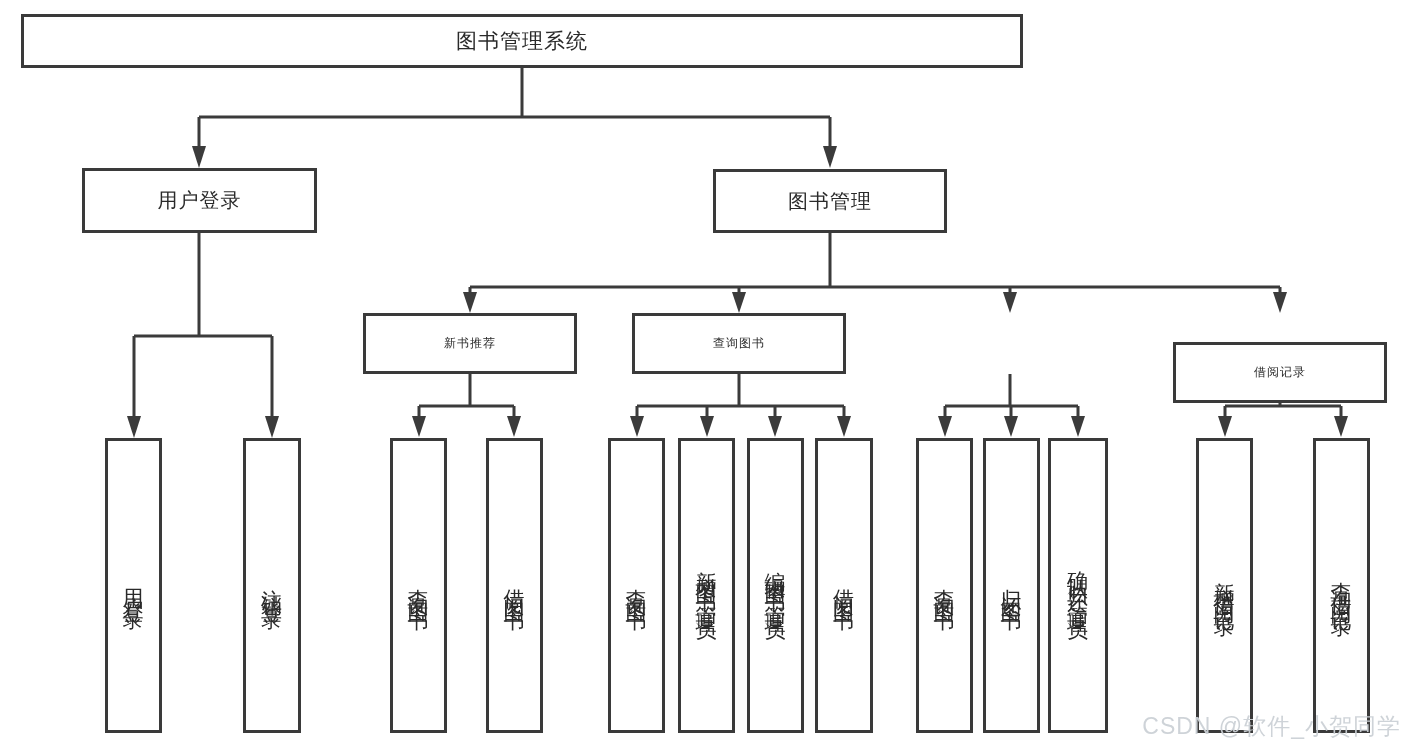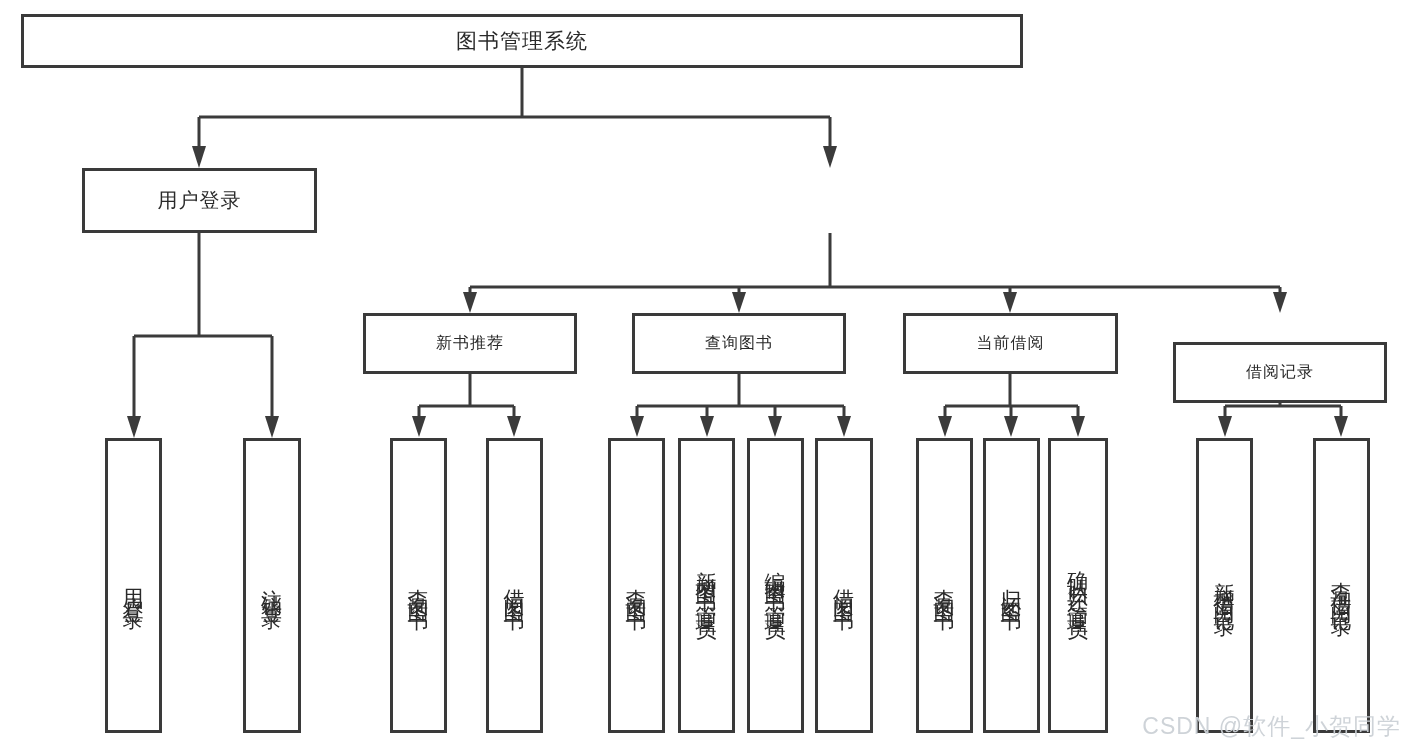--- a/index.html
+++ b/index.html
@@ -32,21 +32,21 @@
     z-index: 2;
   }
 
   .node .label {
     letter-spacing: 1px;
     white-space: nowrap;
   }
 
   .root-node  { font-size: 21px; }
   .lvl2-node  { font-size: 20px; }
-  .lvl3-node  { font-size: 16px; align-items: center; }
+  .lvl3-node  { font-size: 12px; align-items: center; }
 
   .leaf-node  { font-size: 21px; }
   .leaf-node .label {
     writing-mode: vertical-rl;
     letter-spacing: 7px;
     line-height: 1.0;
     white-space: nowrap;
   }
 
   .watermark {
@@ -107,29 +107,29 @@
     </g>
   </svg>
 
   <div class="node root-node" style="left:21px; top:14px; width:1002px; height:54px;">
     <span class="label">图书管理系统</span>
   </div>
 
   <div class="node lvl2-node" style="left:82px; top:168px; width:235px; height:65px;">
     <span class="label">用户登录</span>
   </div>
+  <div class="node lvl2-node" style="left:713px; top:169px; width:234px; height:64px;">
+    <span class="label">图书管理</span>
+  </div>
 
   <div class="node lvl3-node" style="left:363px; top:313px; width:214px; height:61px;">
     <span class="label">新书推荐</span>
   </div>
   <div class="node lvl3-node" style="left:632px; top:313px; width:214px; height:61px;">
     <span class="label">查询图书</span>
-  </div>
-  <div class="node lvl3-node" style="left:903px; top:313px; width:215px; height:61px;">
-    <span class="label">当前借阅</span>
   </div>
   <div class="node lvl3-node" style="left:1173px; top:313px; width:214px; height:61px;margin-top:29px;">
     <span class="label">借阅记录</span>
   </div>
 
   <div class="node leaf-node" style="left:105px; top:438px; width:57px; height:295px;">
     <span class="label">用户登录</span>
   </div>
   <div class="node leaf-node" style="left:243px; top:438px; width:58px; height:295px;">
     <span class="label">注销登录</span>

